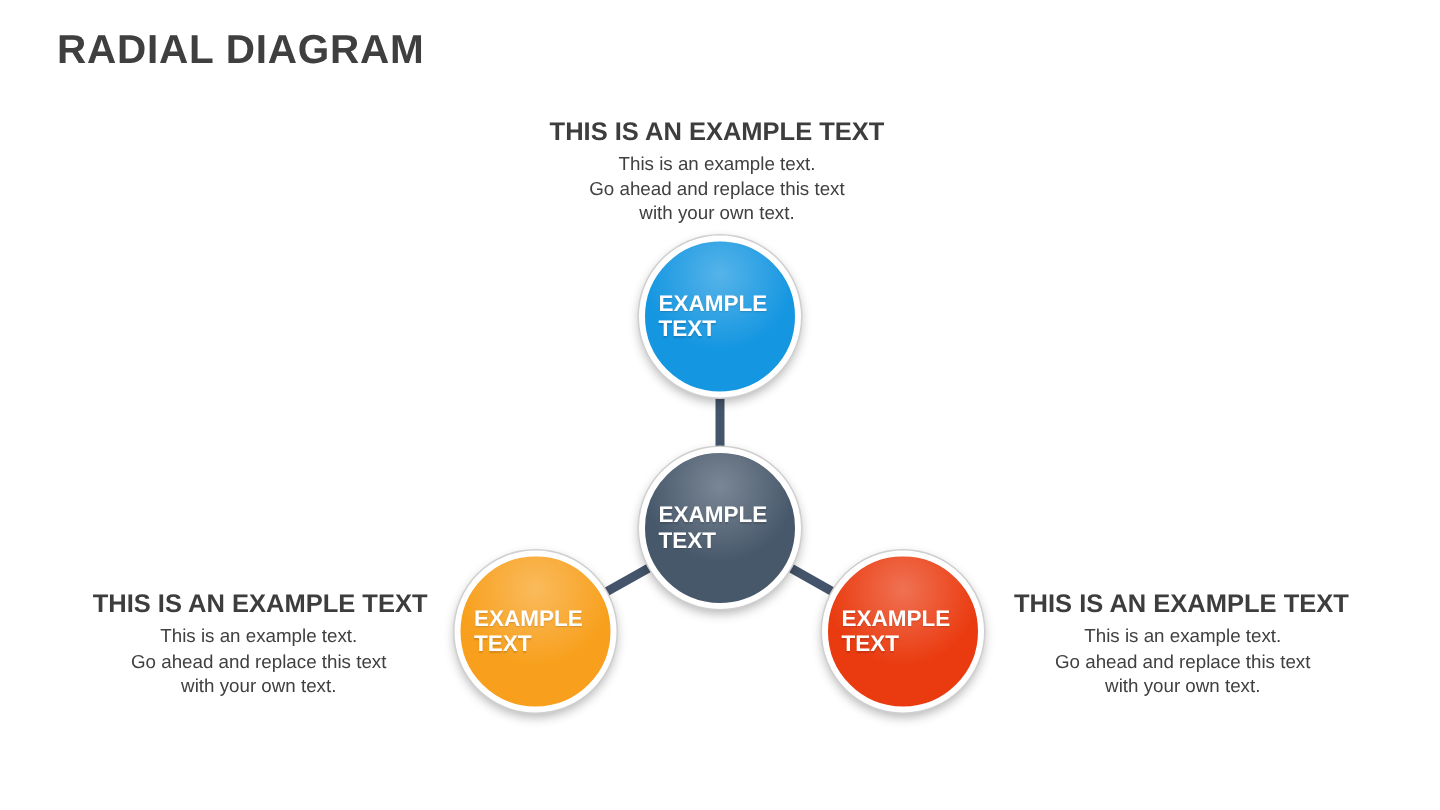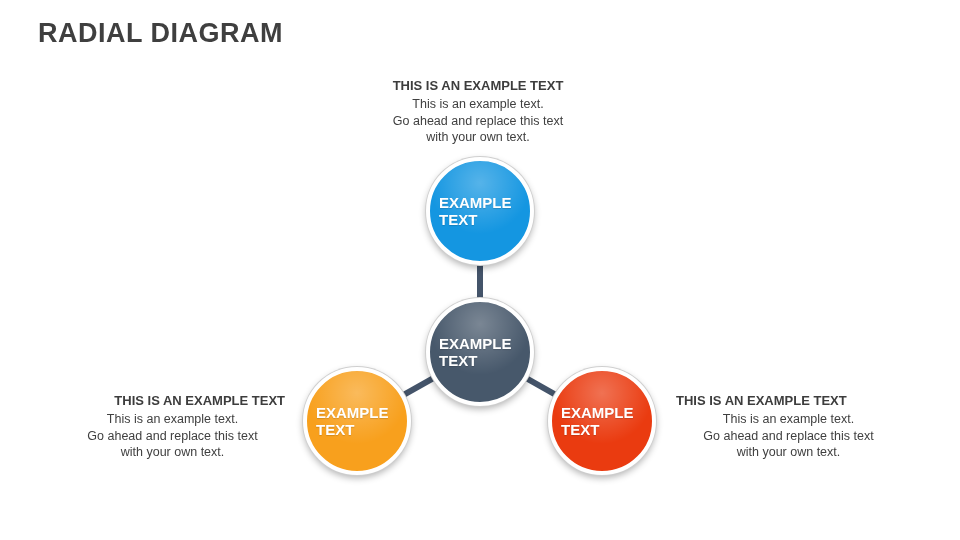--- a/index.html
+++ b/index.html
@@ -36,21 +36,21 @@
   .node-label {
     position:relative; color:#ffffff; font-weight:bold; font-size:15px;
     line-height:1.15; width:82px; text-shadow:0 1px 1px rgba(0,0,0,0.15);
   }
   .node-top    { left:426px; top:157px; }
   .node-center { left:426px; top:298px; }
   .node-left   { left:303px; top:367px; }
   .node-right  { left:548px; top:367px; }
   
   .text-block { position:absolute; color:#404040; font-size:12.5px; line-height:1.32; z-index:3; }
-  .text-block .tb-heading { font-weight:bold; font-size:13px; color:#3d3d3d; margin-bottom:2px; }
+  .text-block .tb-heading { font-weight:bold; font-size:17px; color:#3d3d3d; margin-bottom:2px; }
   .text-block .tb-line { display:block;text-align:center; }
   .tb-top   { left:358px; top:77px;  width:240px; text-align:center; }
   .tb-left  { left:60px;  top:392px; width:225px; text-align:right; }
   .tb-right { left:676px; top:392px; width:225px; text-align:left; }
 </style>
 </head>
 <body>
 
 <div class="slide">
 

